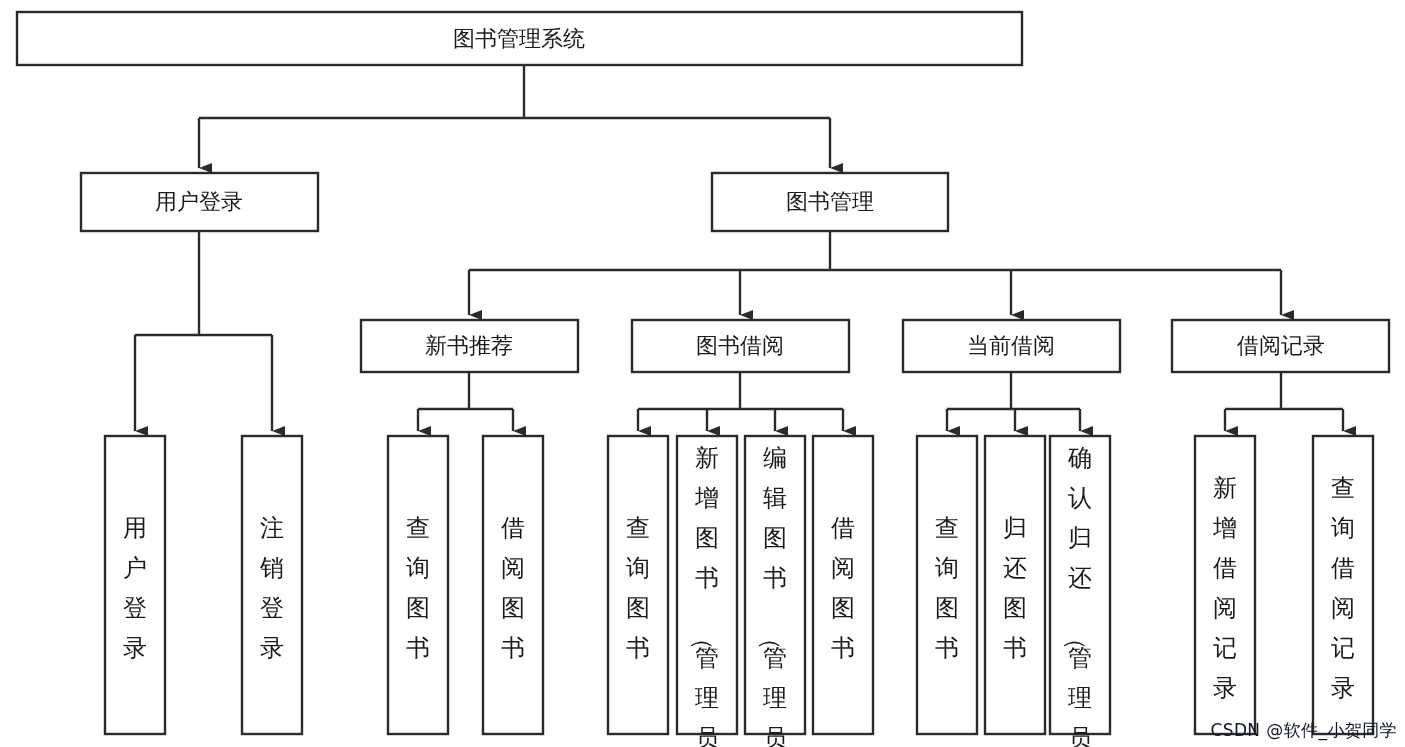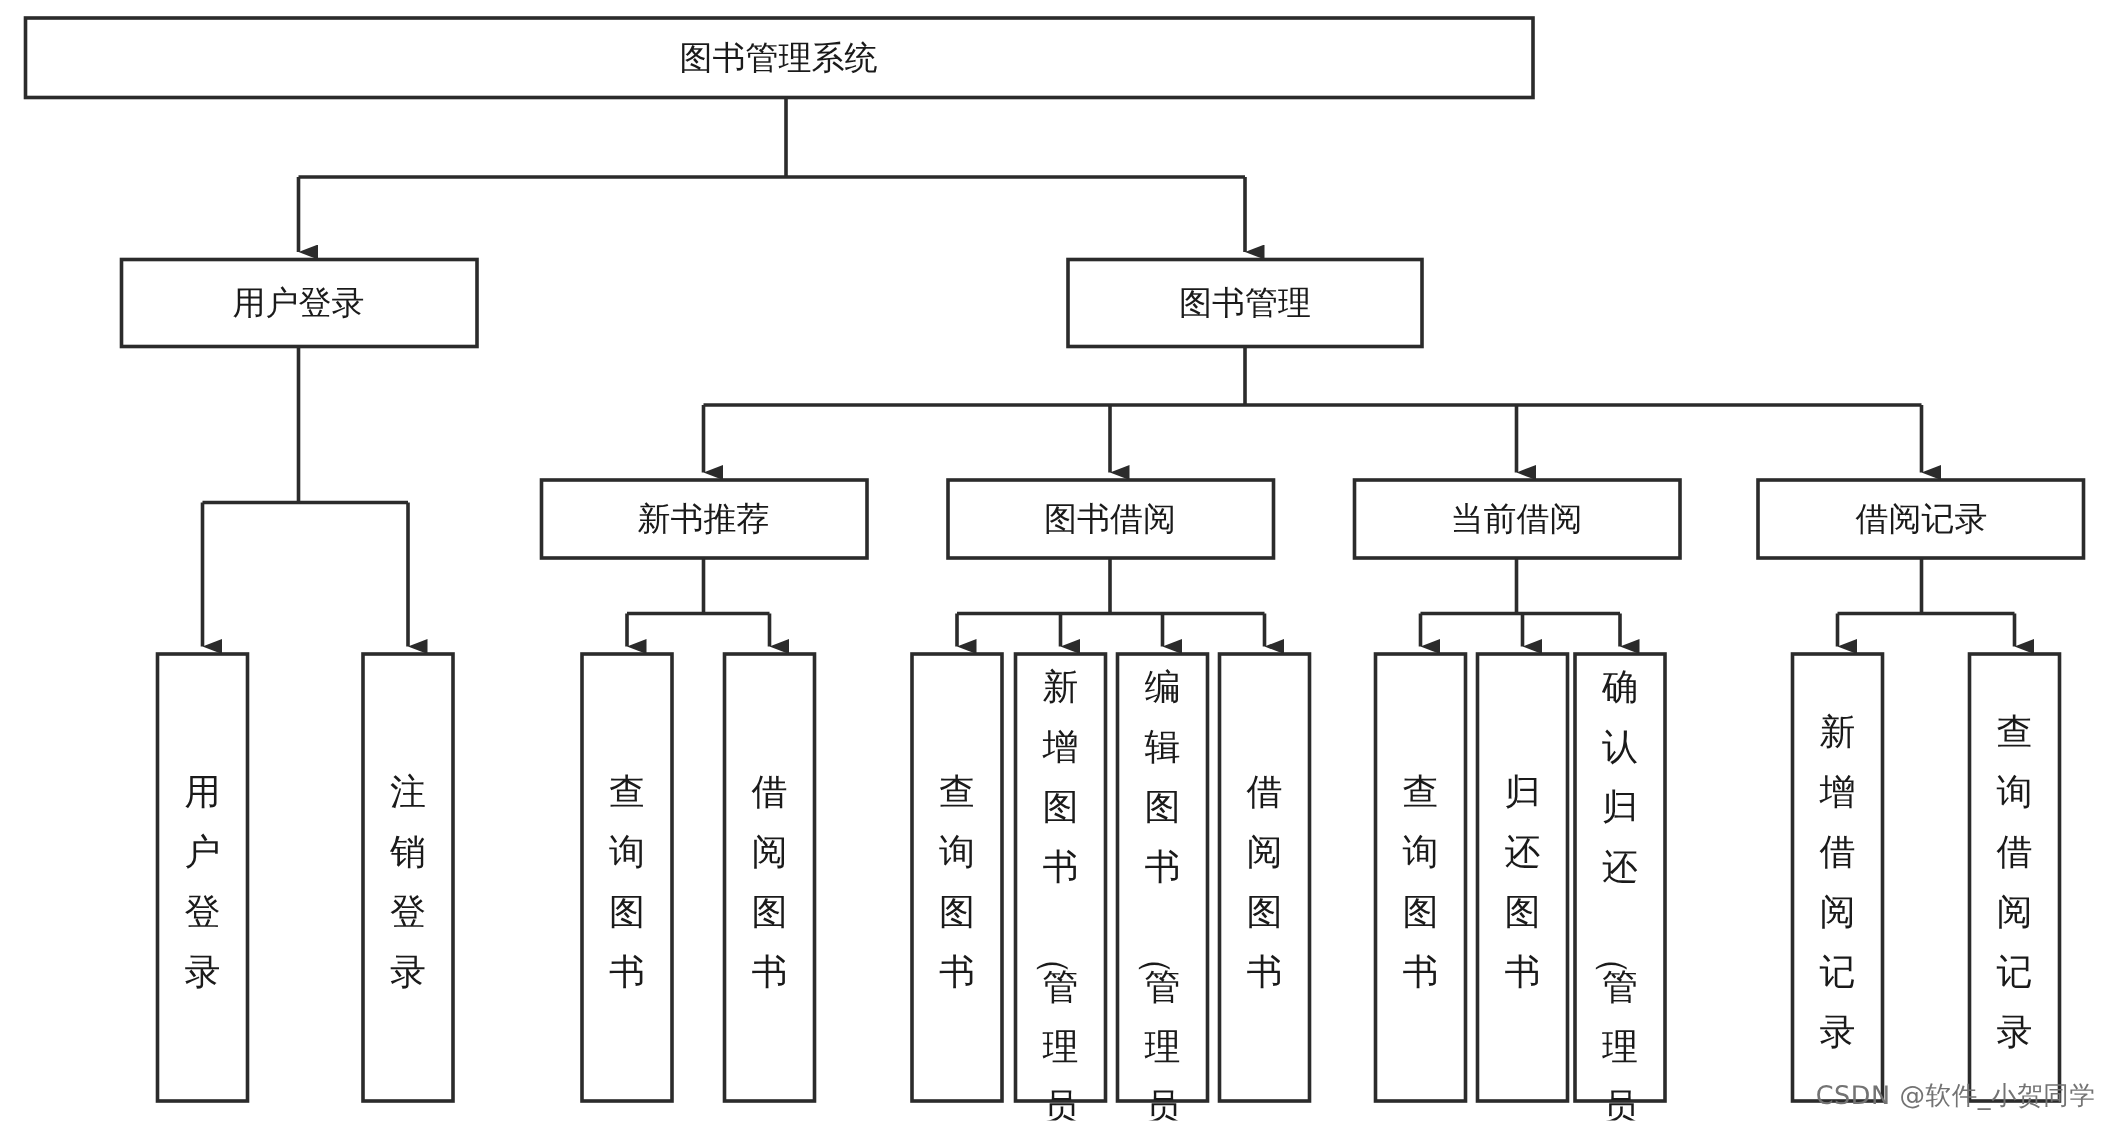--- a/index.html
+++ b/index.html
@@ -45,21 +45,21 @@
     fill: none;
   }
   .arrow-head {
     fill: #2b2b2b;
     stroke: none;
   }
   .watermark {
     position: absolute;
     right: 8px;
     bottom: 5px;
-    color: #737373;
+    color: #0f172a;
     font-size: 17px;
     font-family: "DejaVu Sans", "Liberation Sans", sans-serif;
     letter-spacing: 0.4px;
     white-space: nowrap;
     pointer-events: none;
   }
 </style>
 </head>
 <body>
 

